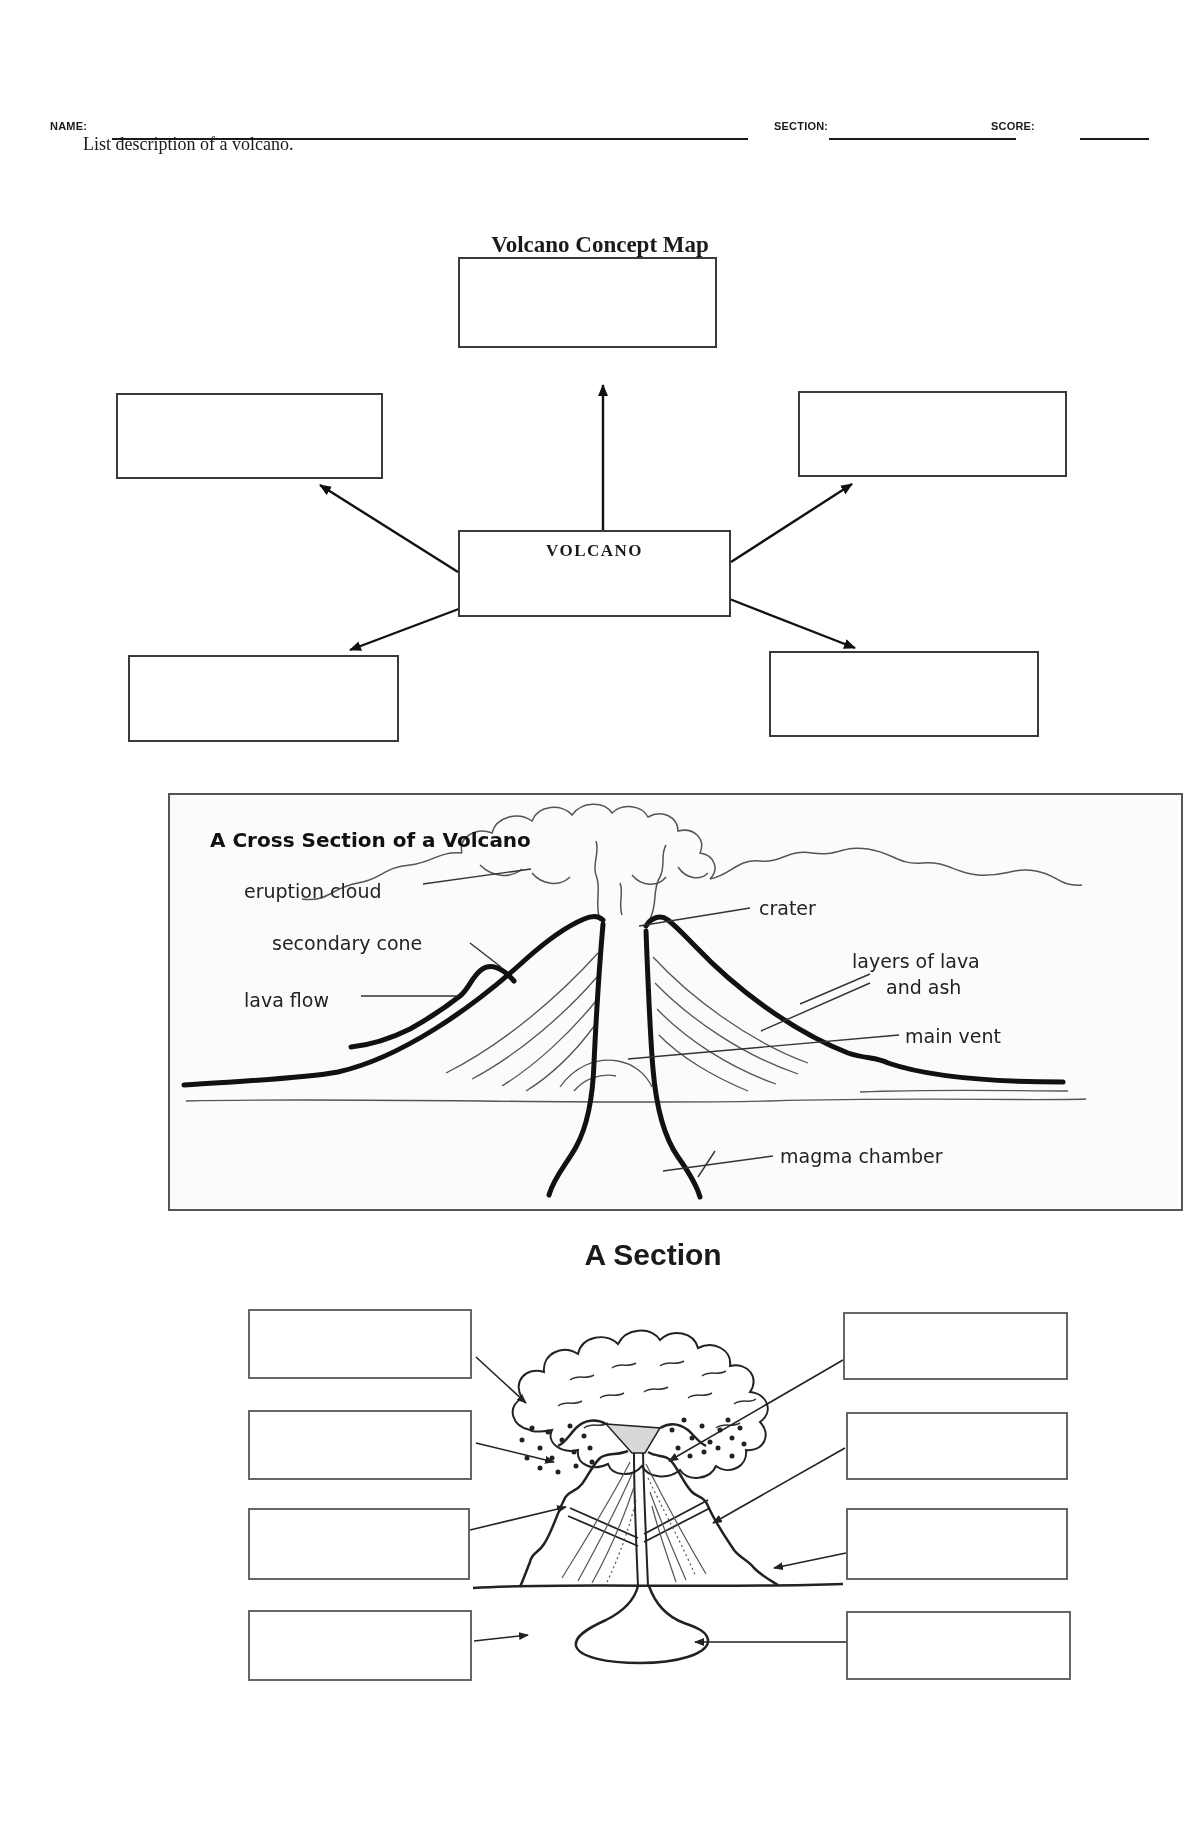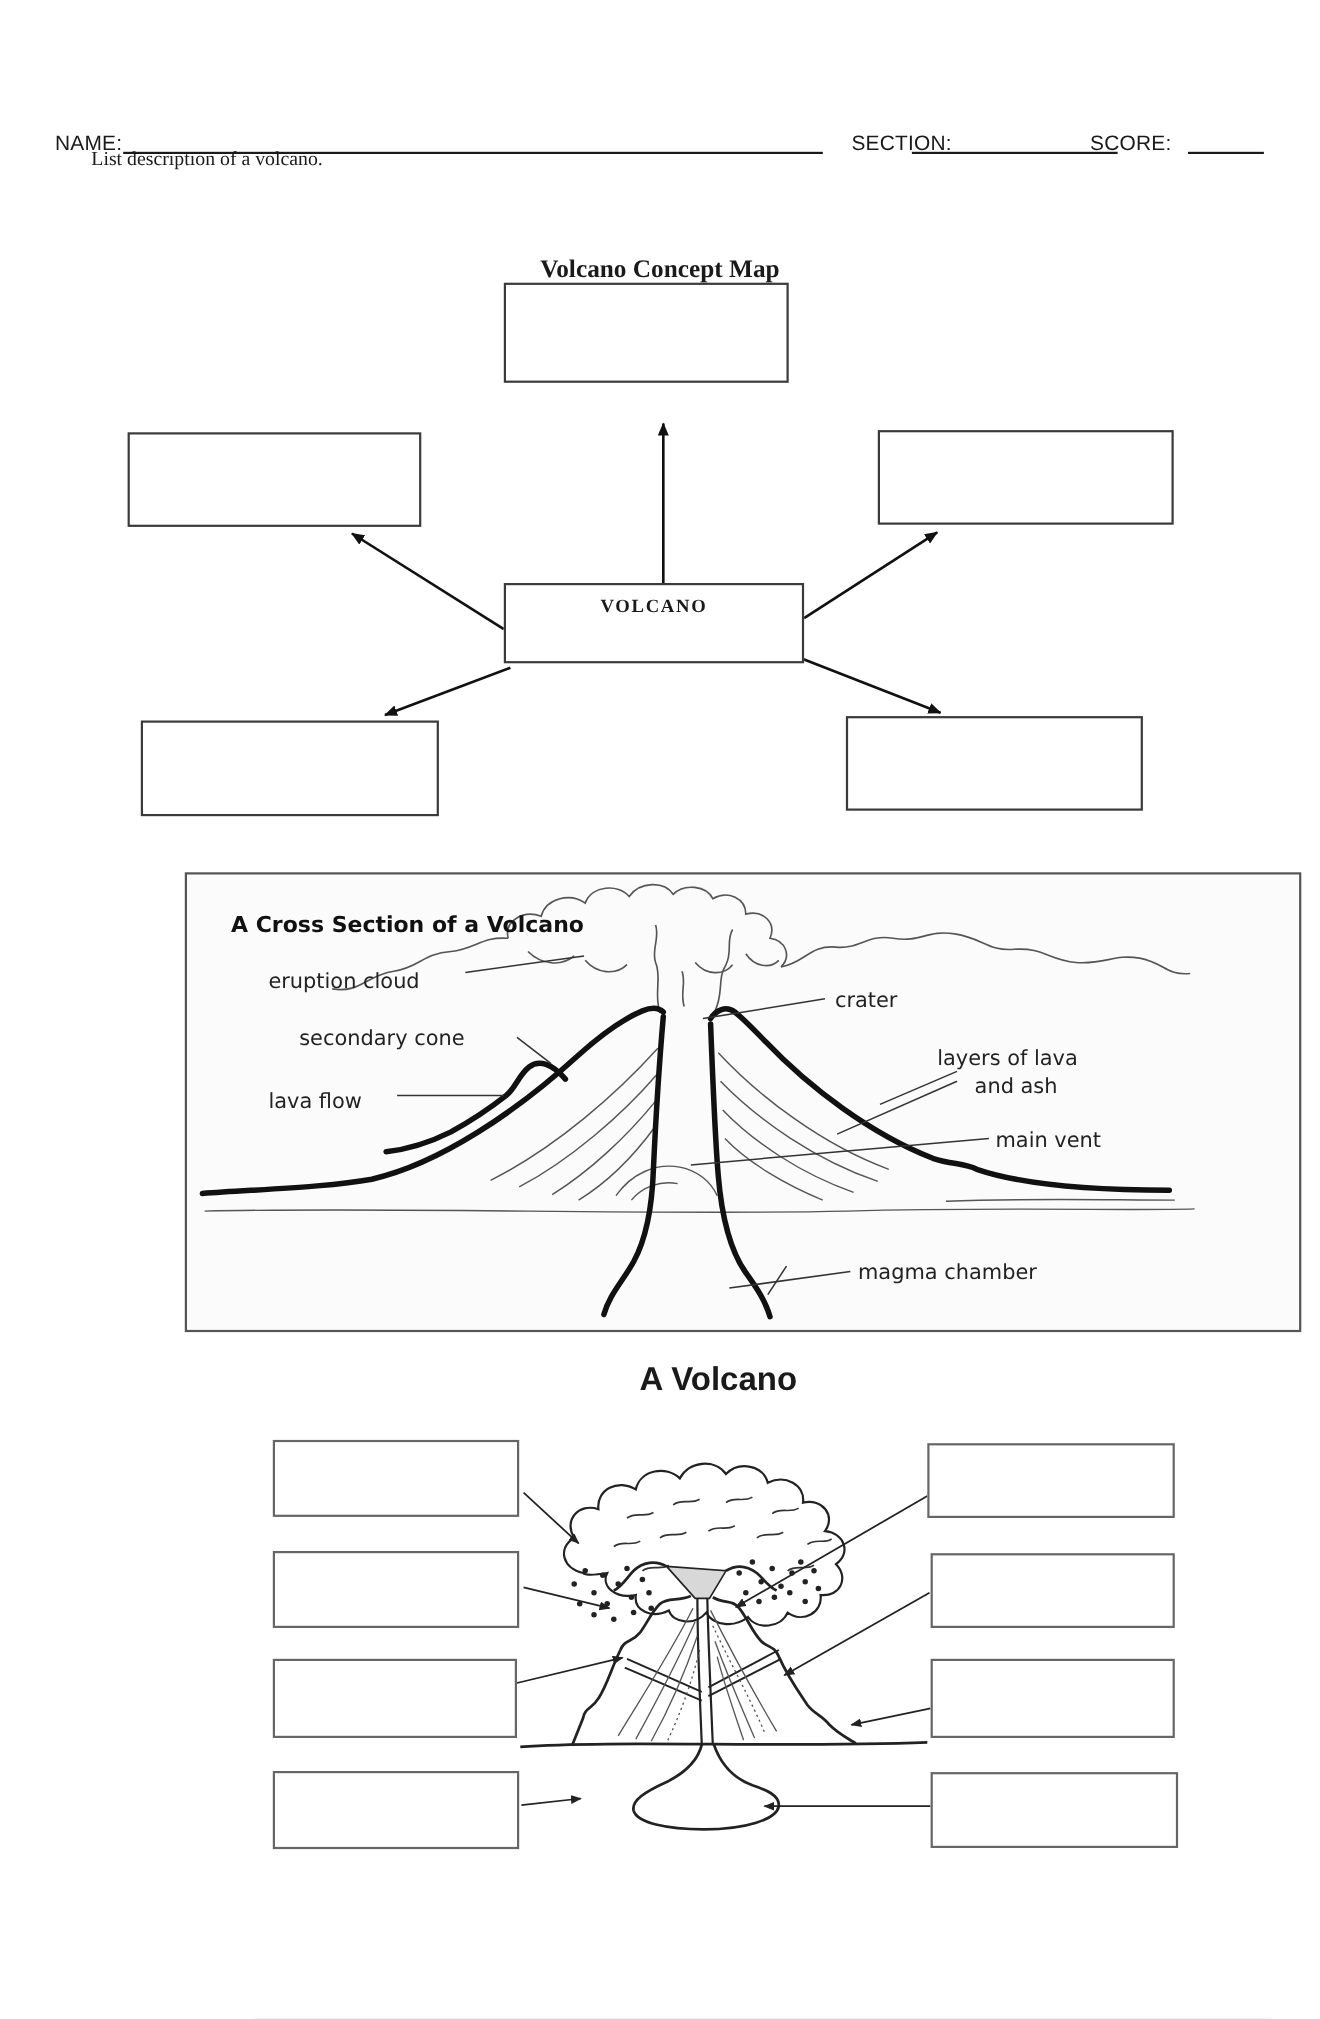--- a/index.html
+++ b/index.html
@@ -1,19 +1,19 @@
 <!DOCTYPE html>
 <html><head>
 <meta charset="utf-8">
 <style>
   html,body{margin:0;padding:0;background:#e8e8e8;}
   .page{position:relative;width:1200px;height:1835px;background:#ffffff;margin:0 auto;
         font-family:"Liberation Sans",sans-serif;color:#1a1a1a;overflow:hidden;}
   .abs{position:absolute;}
-  .hdr-label{font-weight:normal;font-size:19px;letter-spacing:.2px;}
+  .hdr-label{font-weight:bold;font-size:11px;letter-spacing:.2px;}
   .hdr-line{border-bottom:2px solid #1a1a1a;height:20px;}
   .instruction{font-family:"Liberation Serif",serif;font-size:18px;}
   .cm-title{width:100%;text-align:center;font-family:"Liberation Serif",serif;
             font-weight:bold;font-size:23px;margin-top:48px;}
   .cm-box{border:2px solid #3a3a3a;background:#fff;box-sizing:border-box;}
   .cm-center{border:2px solid #3a3a3a;background:#fff;box-sizing:border-box;
              text-align:center;padding-top:9px;font-family:"Liberation Serif",serif;
              font-weight:bold;font-size:17px;letter-spacing:1.5px;}
   .xsec{border:2px solid #555;background:#fbfbfb;box-sizing:border-box;}
   .av-title{text-align:center;font-weight:bold;font-size:30px;}
@@ -46,21 +46,21 @@
       <line x1="378" y1="332" x2="240" y2="245" marker-end="url(#ah)"></line>
       <line x1="651" y1="322" x2="772" y2="244" marker-end="url(#ah)"></line>
       <line x1="384" y1="367" x2="270" y2="410" marker-end="url(#ah)"></line>
       <line x1="647" y1="358" x2="775" y2="408" marker-end="url(#ah)"></line>
     </g>
   </svg>
 
   <div class="abs cm-box" style="left:458px;top:257px;width:259px;height:91px;"></div>
   <div class="abs cm-box" style="left:116px;top:393px;width:267px;height:86px;"></div>
   <div class="abs cm-box" style="left:798px;top:391px;width:269px;height:86px;"></div>
-  <div class="abs cm-center" style="left:458px;top:530px;width:273px;height:73px;">
+  <div class="abs cm-center" style="left:458px;top:530px;width:273px;height:87px;">
     <span>VOLCANO</span>
   </div>
   <div class="abs cm-box" style="left:128px;top:655px;width:271px;height:87px;"></div>
   <div class="abs cm-box" style="left:769px;top:651px;width:270px;height:86px;"></div>
 
   <div class="abs xsec" style="left:168px;top:793px;width:1015px;height:418px;">
     <svg width="930" height="414" viewBox="0 0 930 414">
 
       <g stroke="#555" stroke-width="1.5" fill="none">
         <path d="M 132 104 C 158 108 162 92 188 88 C 212 84 214 72 240 70 C 262 68 268 56 292 58"></path>
@@ -117,21 +117,21 @@
         <text x="102" y="155">secondary cone</text>
         <text x="74" y="212">lava flow</text>
         <text x="682" y="173">layers of lava</text>
         <text x="716" y="199">and ash</text>
         <text x="735" y="248">main vent</text>
         <text x="610" y="368">magma chamber</text>
       </g>
     </svg>
   </div>
 
-  <div class="abs av-title" style="left:353px;top:1238px;width:600px;">A Volcano</div>
+  <div class="abs av-title" style="left:353px;top:1238px;width:600px;">A Section</div>
 
   <svg class="abs" style="left:240px;top:1280px;" width="840" height="440" viewBox="0 0 840 440">
     <defs>
       <marker id="ah2" markerUnits="userSpaceOnUse" markerWidth="12" markerHeight="10" refX="9" refY="4" orient="auto">
         <path d="M0,0 L10,4 L0,8 z" fill="#222"></path>
       </marker>
     </defs>
 
     <g>
       <path fill="#ffffff" stroke="#222" stroke-width="2" d="M 290 150 C 272 146 266 128 282 118 C 272 102 286 86 304 92 C 302 74 322 64 338 74 C 342 56 366 52 378 64 C 386 48 410 46 420 60 C 432 48 454 52 458 68 C 474 60 492 70 490 86 C 508 82 520 98 510 112 C 528 114 534 132 520 142 C 532 154 524 172 506 170 C 508 186 490 196 476 186 C 470 200 448 202 440 190 C 428 200 408 198 402 186 C 392 198 372 196 368 184 C 352 192 336 184 338 170 C 320 174 306 162 312 150 C 300 152 292 152 290 150 Z"></path>

